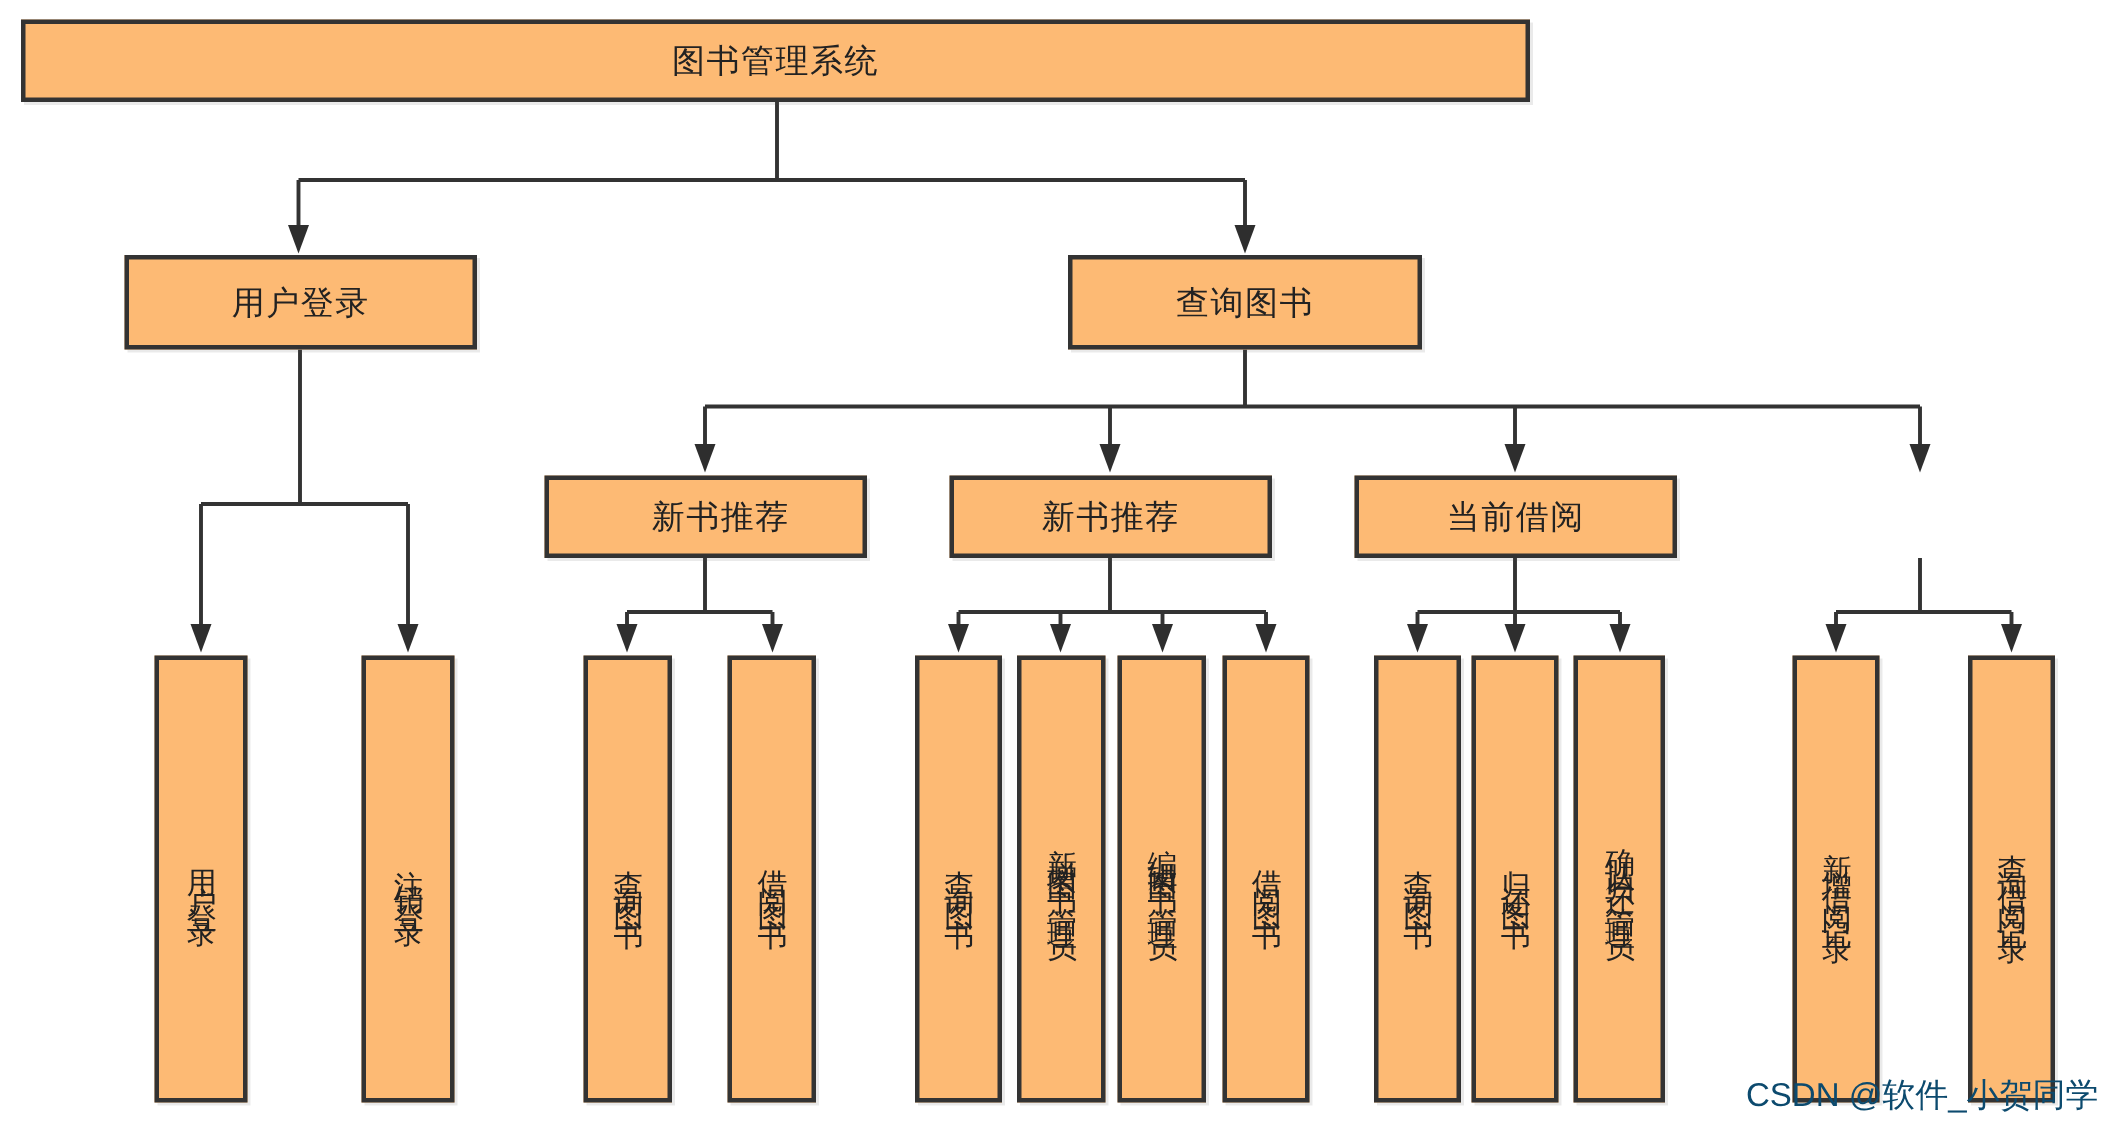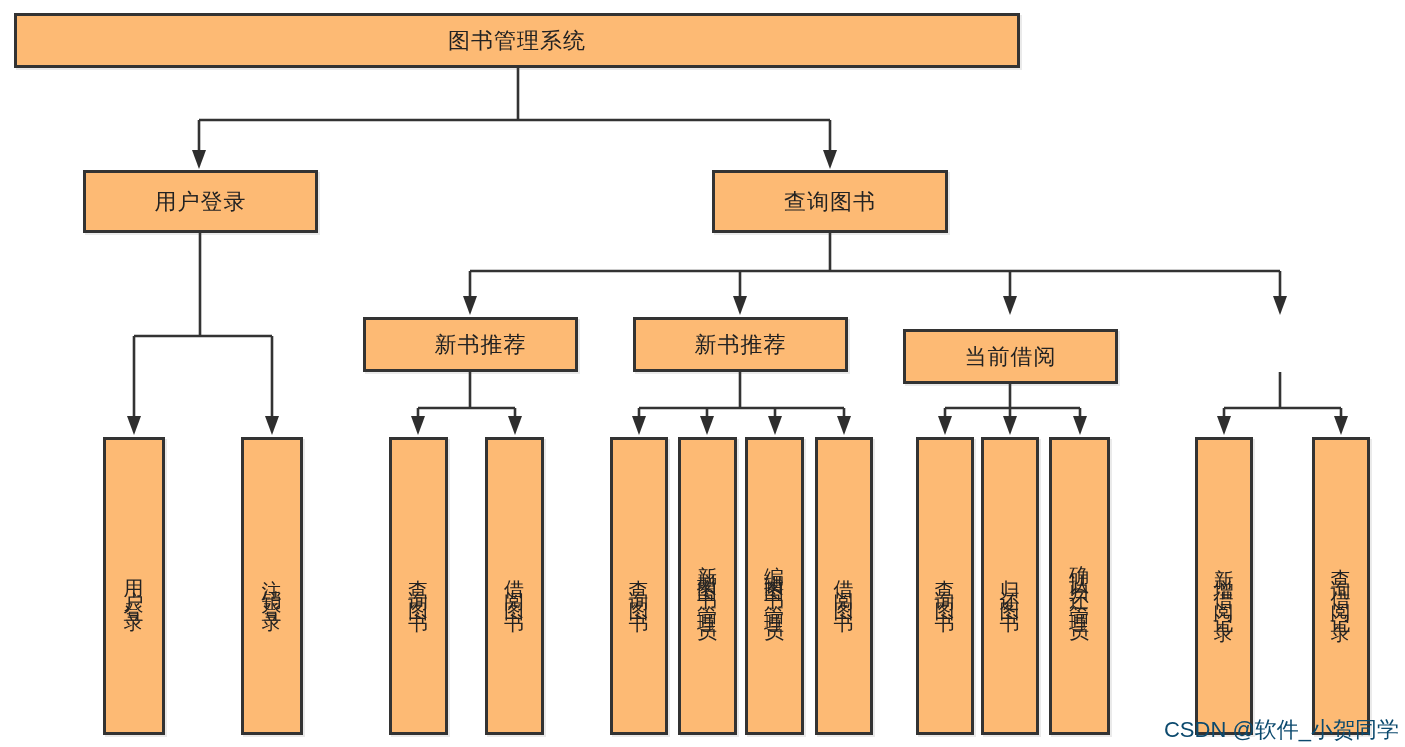--- a/index.html
+++ b/index.html
@@ -144,21 +144,21 @@
   <div class="box" style="left:712px; top:170px; width:236px; height:63px;">
     <span class="hlabel">查询图书</span>
   </div>
 
   <div class="box" style="left:363px; top:317px; width:215px; height:55px;padding-left:20px;">
     <span class="hlabel">新书推荐</span>
   </div>
   <div class="box" style="left:633px; top:317px; width:215px; height:55px;">
     <span class="hlabel">新书推荐</span>
   </div>
-  <div class="box" style="left:903px; top:317px; width:215px; height:55px;margin-top:12px;">
+  <div class="box" style="left:903px; top:317px; width:215px; height:55px;">
     <span class="hlabel">当前借阅</span>
   </div>
 
   <div class="box" style="left:103px; top:437px; width:62px; height:298px;">
     <span class="vlabel">用户登录</span>
   </div>
   <div class="box" style="left:241px; top:437px; width:62px; height:298px;">
     <span class="vlabel">注销登录</span>
   </div>
 

